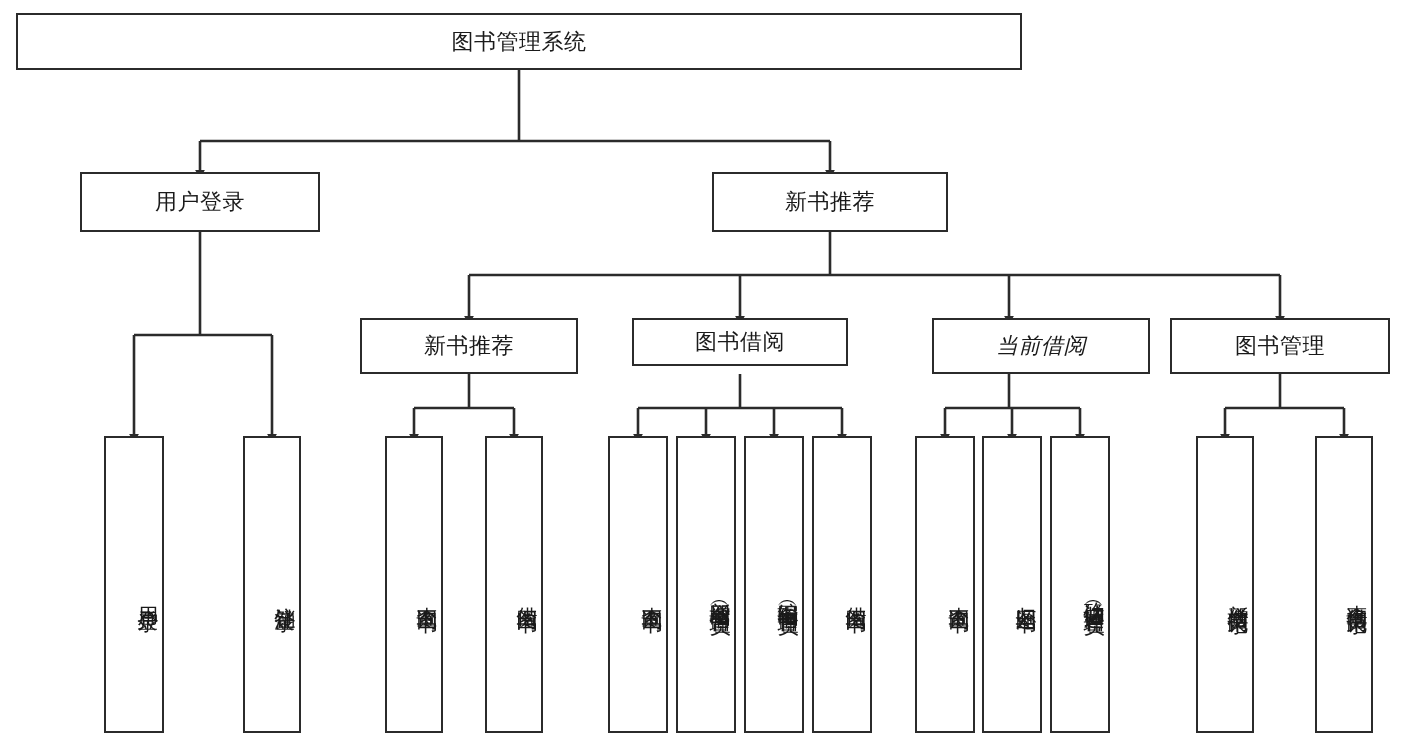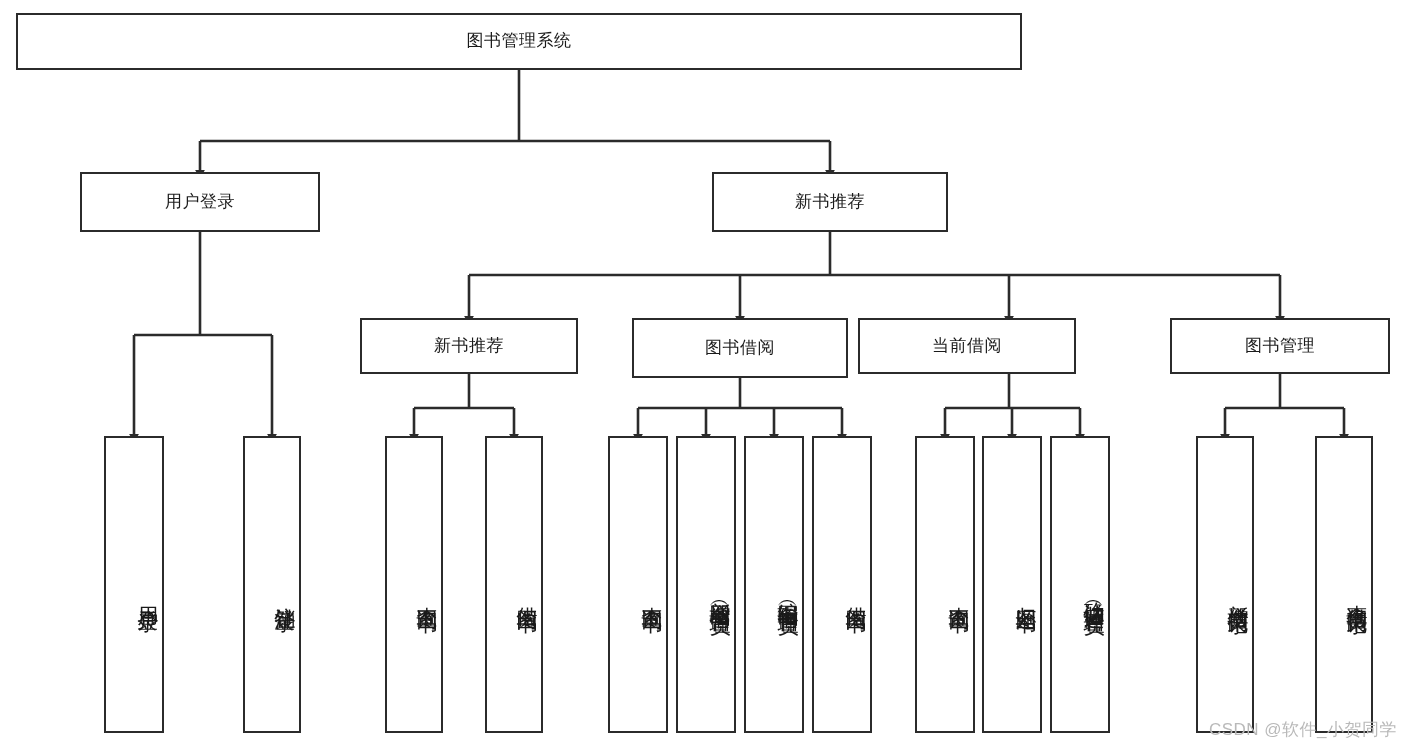--- a/index.html
+++ b/index.html
@@ -31,21 +31,21 @@
     background: #ffffff;
     border: 2px solid #2b2b2b;
     display: flex;
     align-items: center;
     justify-content: center;
     text-align: center;
     color: #1a1a1a;
     line-height: 1.32;
   }
   .node.horiz {
-    font-size: 17px;
+    font-size: 22px;
     letter-spacing: 0.5px;
   }
   .node.vert {
     writing-mode: vertical-rl;
     text-orientation: upright;
     font-size: 21px;
     align-items: flex-start;
     justify-content: center;
     padding-top: 18px;
     letter-spacing: 2px;
@@ -124,24 +124,24 @@
       </div>
       <div class="node horiz" id="node-user-login" style="left: 80px; top: 172px; width: 240px; height: 60px;">
         <span class="node-label">用户登录</span>
       </div>
       <div class="node horiz" id="node-book-mgmt" style="left: 712px; top: 172px; width: 236px; height: 60px;">
         <span class="node-label">新书推荐</span>
       </div>
       <div class="node horiz" id="node-new-book-rec" style="left: 360px; top: 318px; width: 218px; height: 56px; align-items: center;">
         <span class="node-label">新书推荐</span>
       </div>
-      <div class="node horiz" id="node-book-borrow" style="left: 632px; top: 318px; width: 216px; height: 60px;">
+      <div class="node horiz" id="node-book-borrow" style="left: 632px; top: 318px; width: 216px; height: 48px;">
         <span class="node-label">图书借阅</span>
       </div>
-      <div class="node horiz" id="node-cur-borrow" style="left: 858px; top: 318px; width: 218px; height: 56px;">
+      <div class="node horiz" id="node-cur-borrow" style="left: 932px; top: 318px; width: 218px; height: 56px; font-style: italic;">
         <span class="node-label">当前借阅</span>
       </div>
       <div class="node horiz" id="node-borrow-log" style="left: 1170px; top: 318px; width: 220px; height: 56px;">
         <span class="node-label">图书管理</span>
       </div>
       <div class="node vert" id="node-leaf-user-login" style="left: 104px; top: 436px; width: 60px; height: 297px;">
         <span class="node-label">用户登录</span>
       </div>
       <div class="node vert" id="node-leaf-user-logout" style="left: 243px; top: 436px; width: 58px; height: 297px;">
         <span class="node-label">注销登录</span>
@@ -174,14 +174,13 @@
         <span class="node-label">确认归还（管理员）</span>
       </div>
       <div class="node vert" id="node-leaf-log-add" style="left: 1196px; top: 436px; width: 58px; height: 297px;">
         <span class="node-label">新增借阅记录</span>
       </div>
       <div class="node vert" id="node-leaf-log-query" style="left: 1315px; top: 436px; width: 58px; height: 297px;">
         <span class="node-label">查询借阅记录</span>
       </div>
     </div>
 
-  <div id="watermark">CSDN @软件_小贺同学</div>
 </div>
 
 </body></html>

